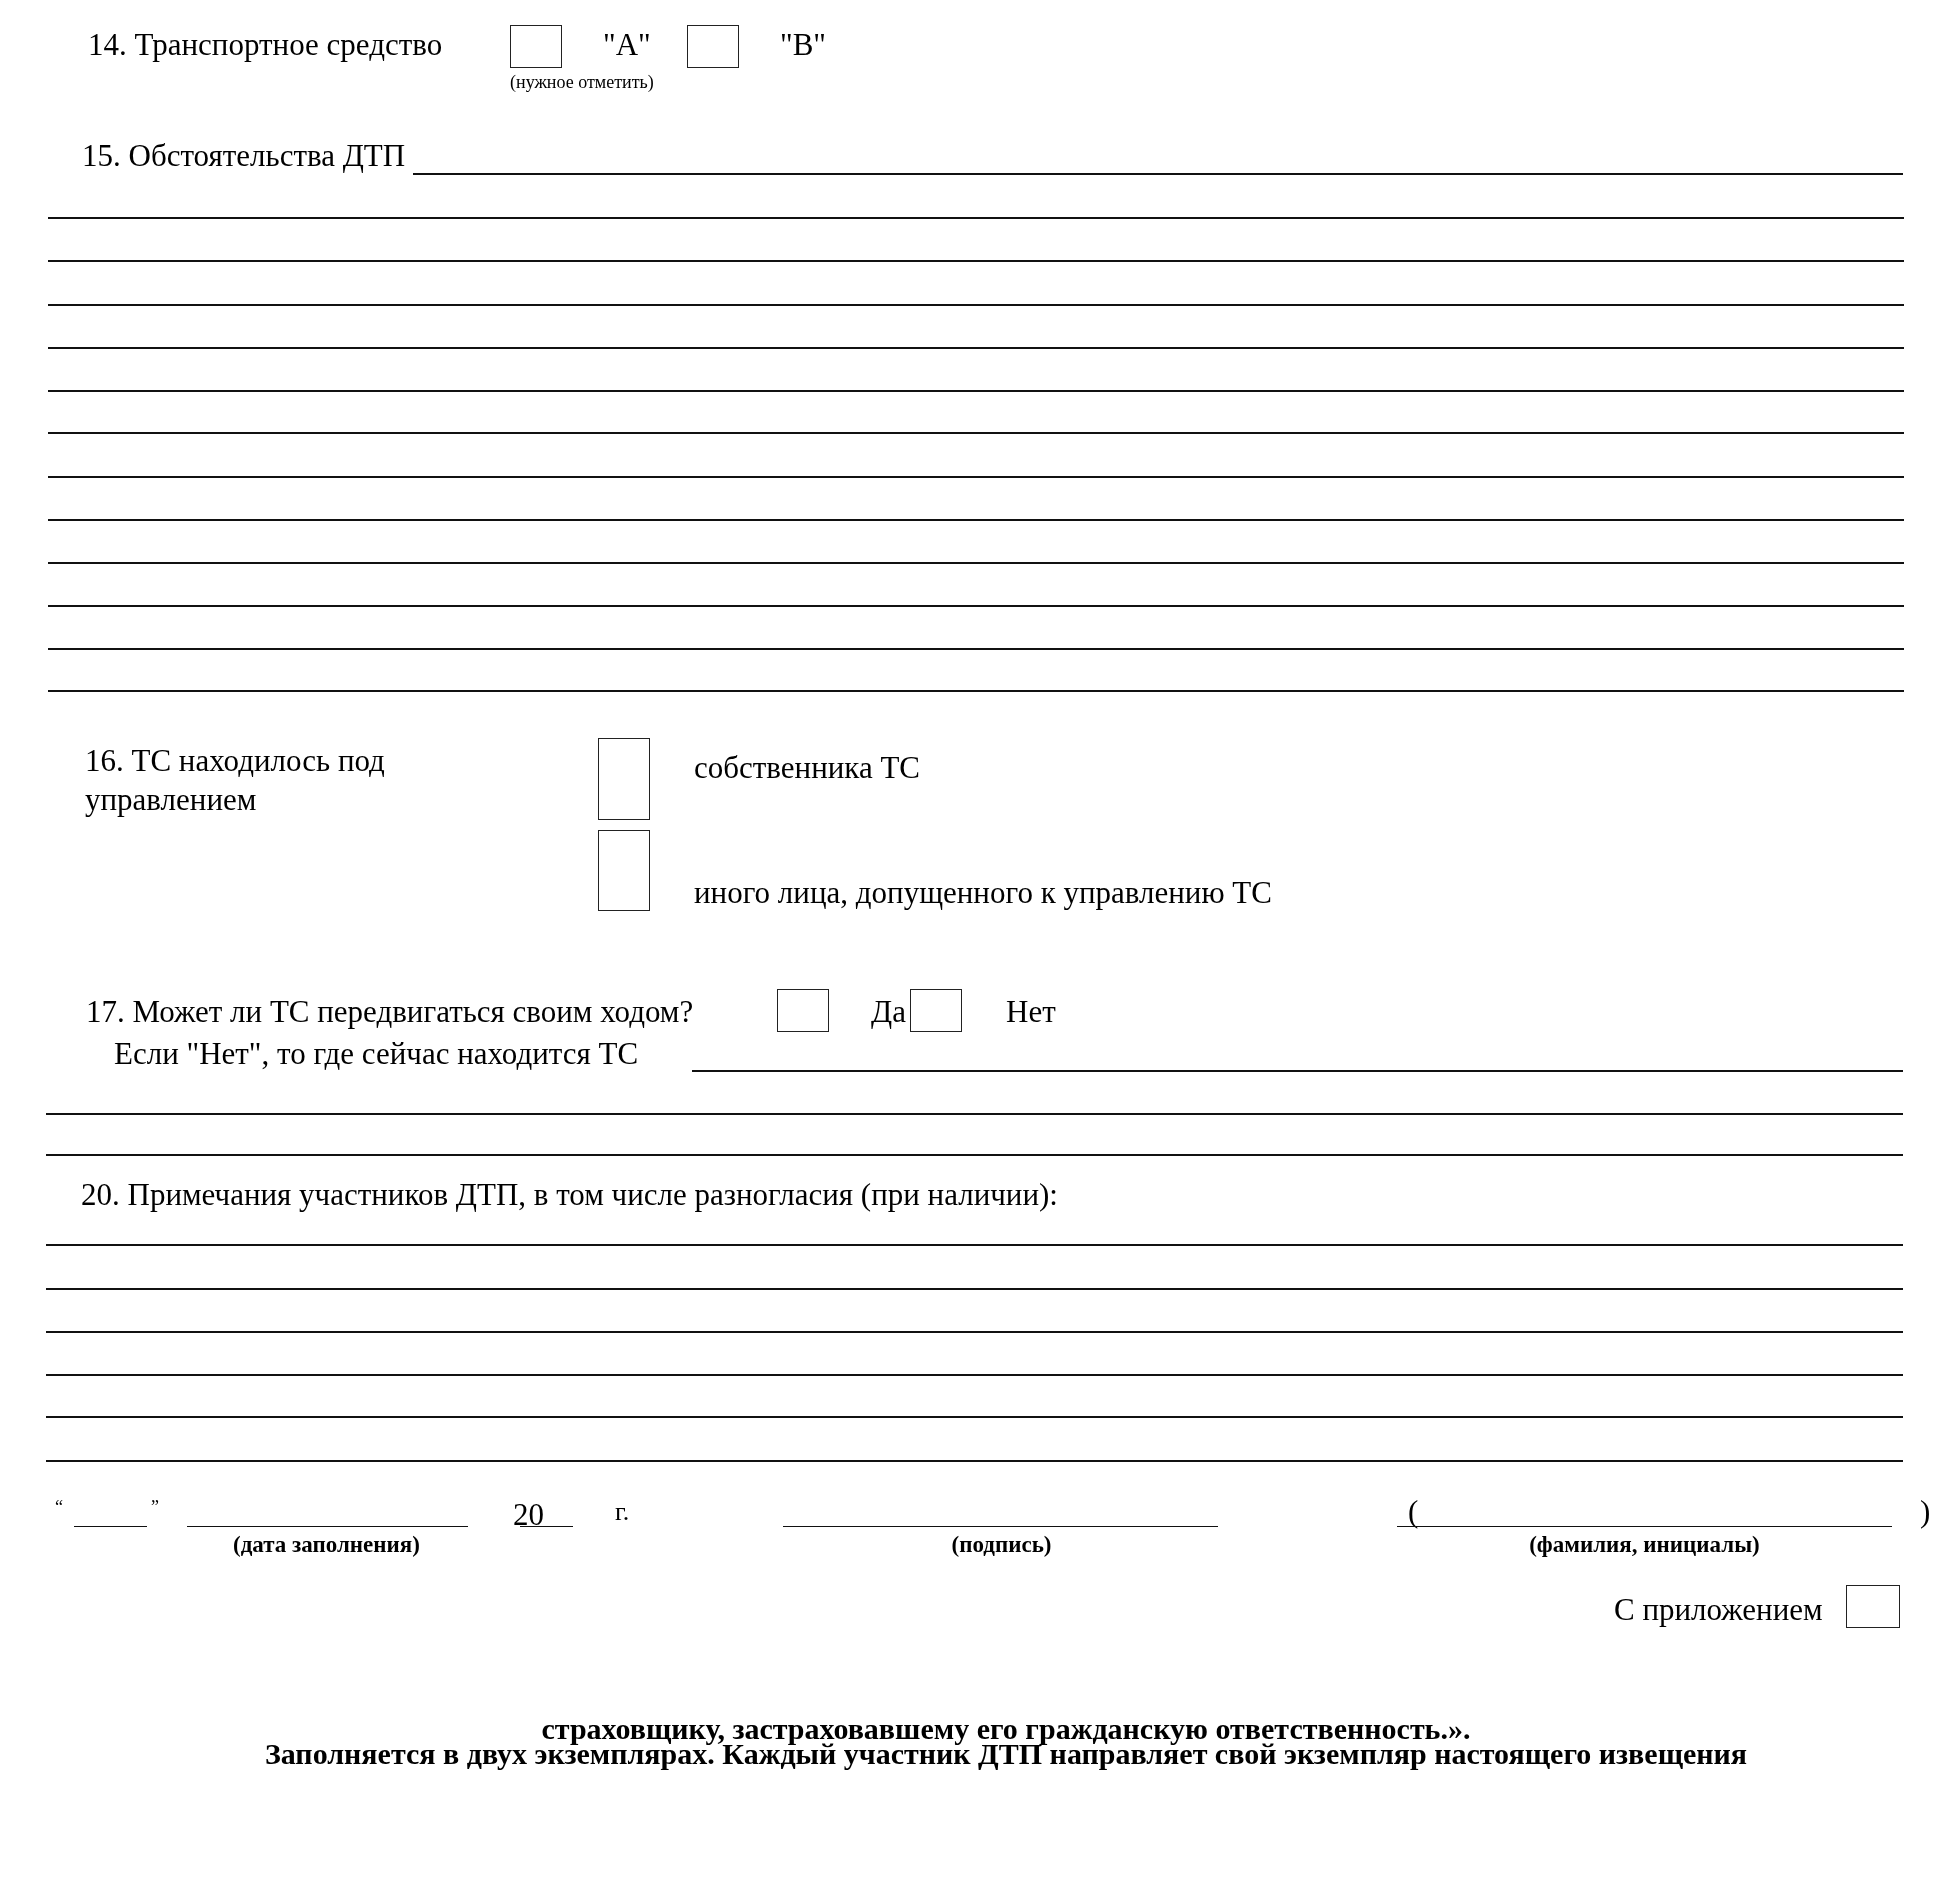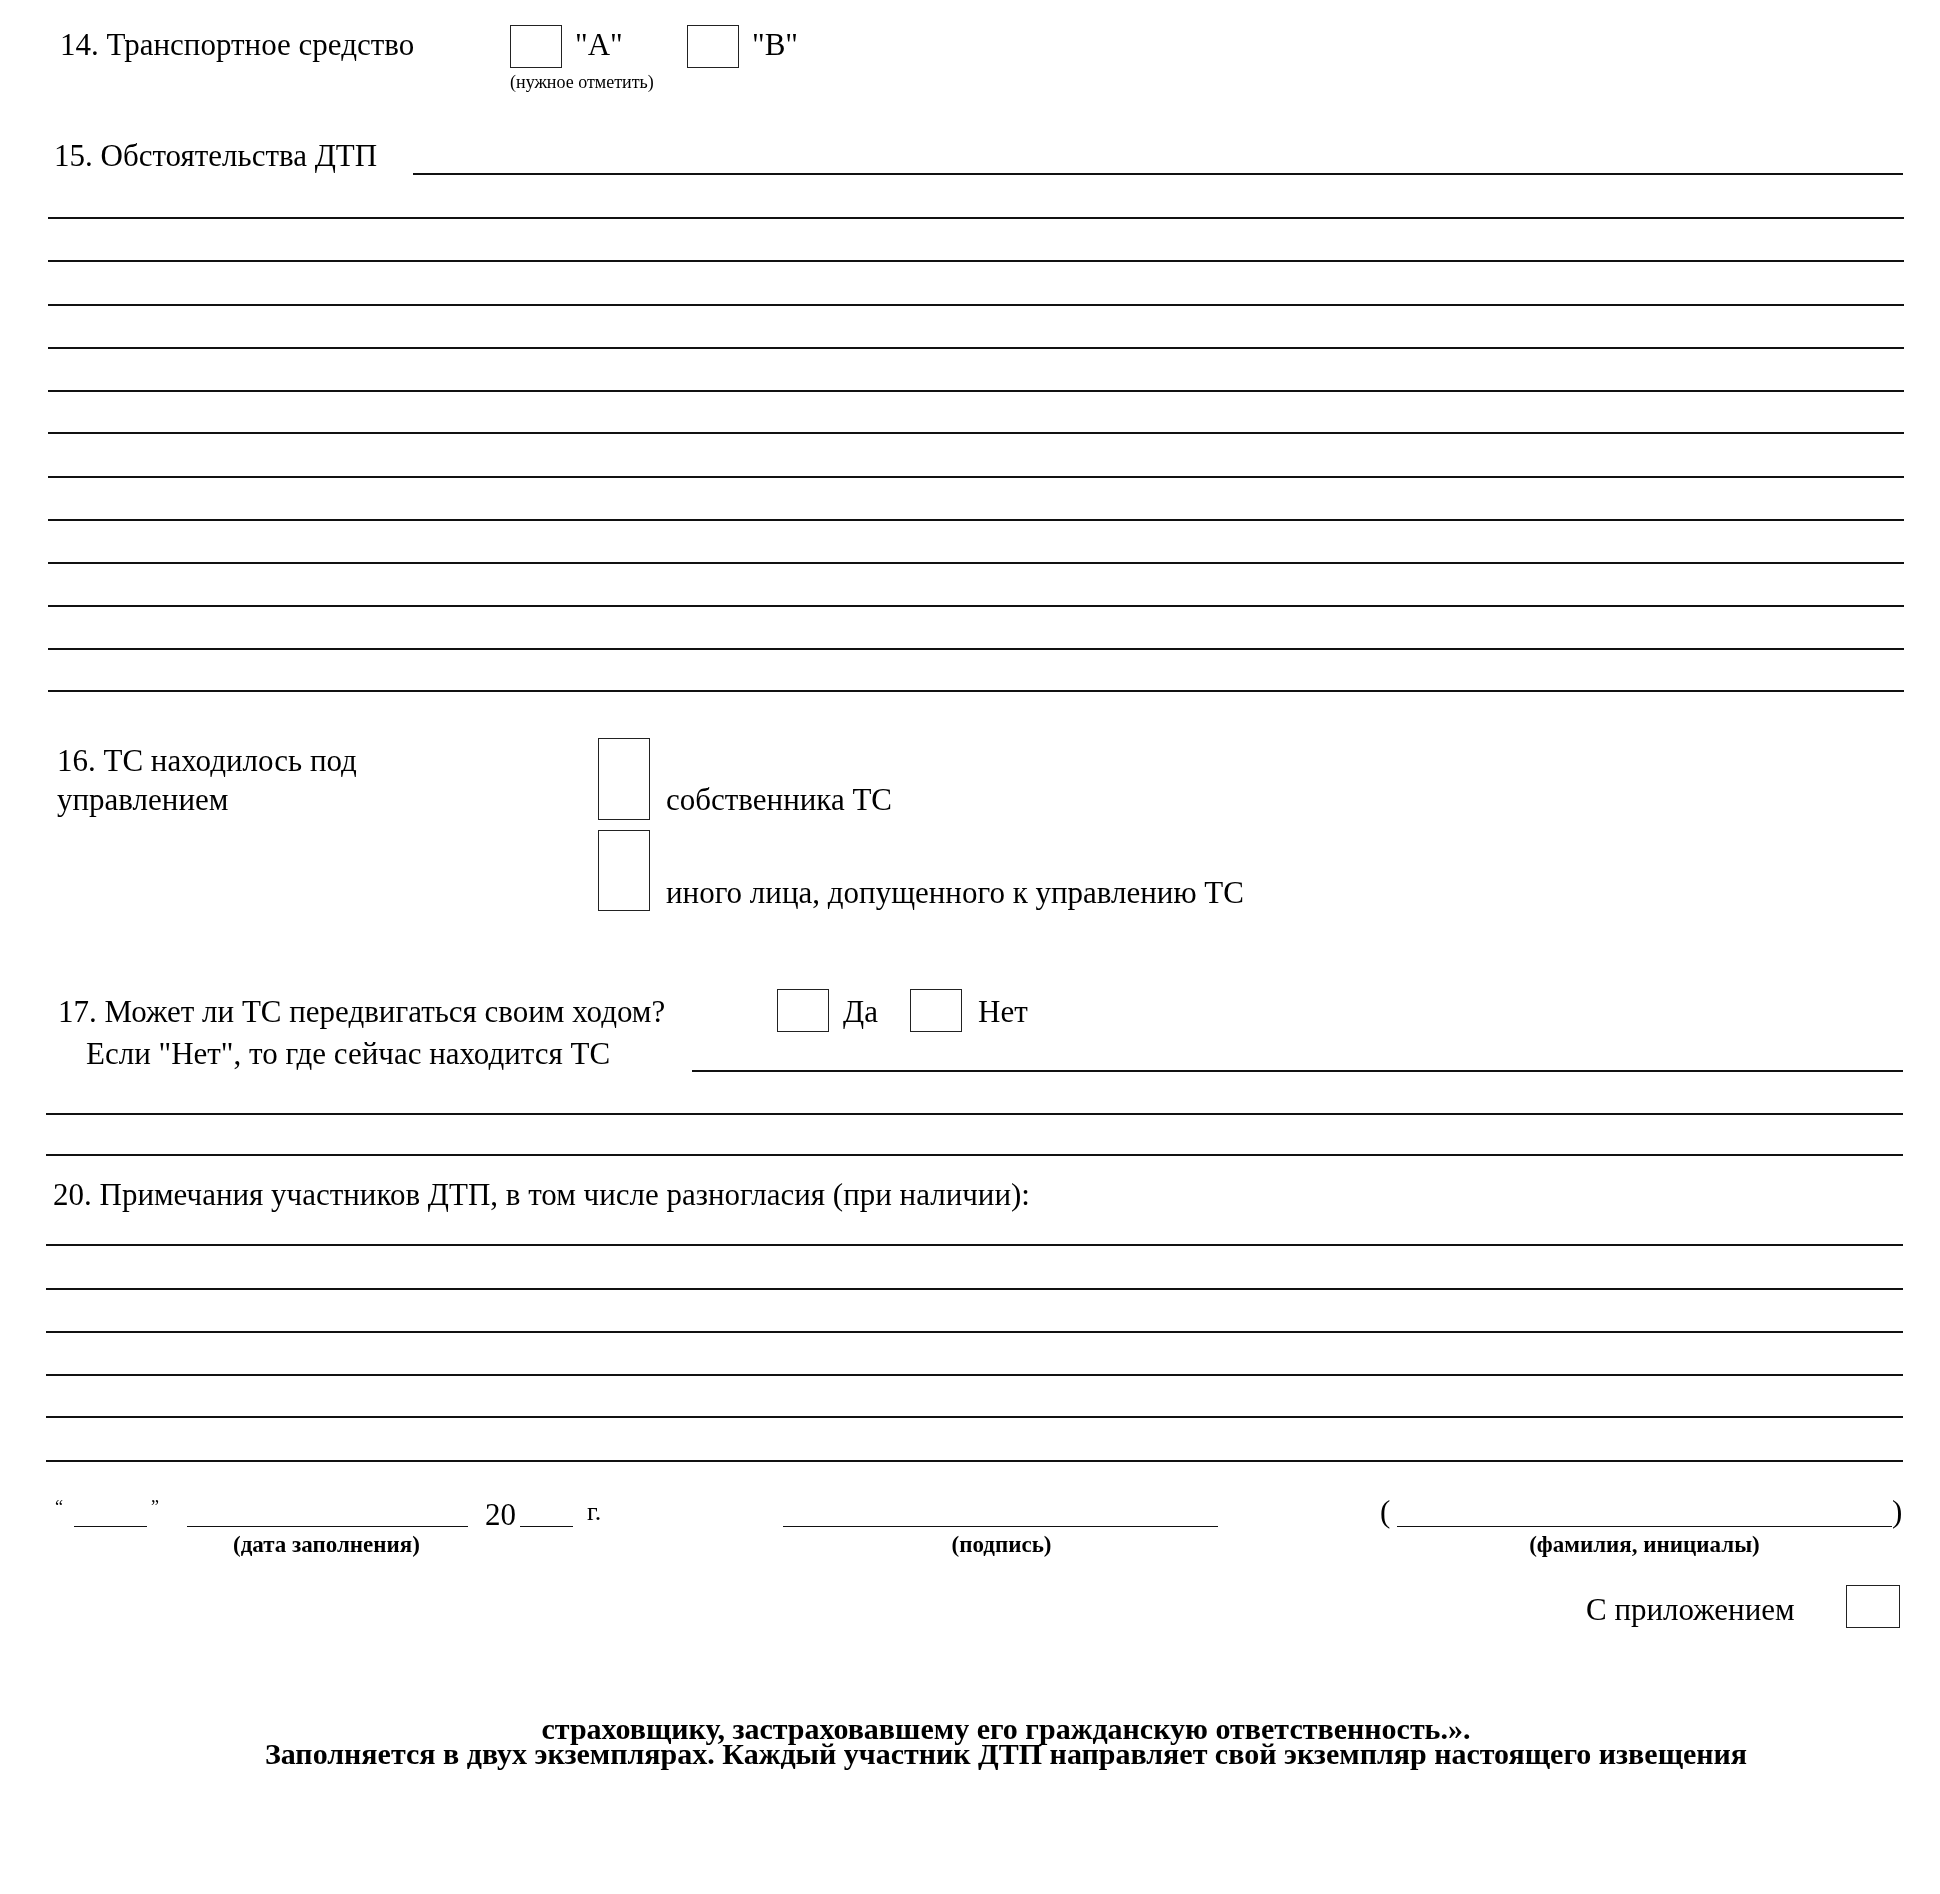--- a/index.html
+++ b/index.html
@@ -1,19 +1,19 @@
 <!DOCTYPE html>
 <html style="font-size:14px"><head>
 <meta charset="utf-8">
 <style>
   html, body { margin: 0; padding: 0; background: #ffffff; }
   body { width: 1940px; height: 1895px; position: relative; overflow: hidden;
          font-family: "Liberation Serif", "DejaVu Serif", serif; color: #000; }
   .abs { position: absolute; white-space: nowrap; }
-  .t { font-size: 31px; line-height: 1; }
+  .t { font-size: 31px; line-height: 1; margin-left: 28px; }
   .small { font-size: 18px; line-height: 1; }
   .hline { position: absolute; height: 0; border-top: 2.2px solid #111; }
   .box { position: absolute; border: 1.7px solid #222; box-sizing: border-box; background: #fff; }
   .note { position: absolute; left: 0; width: 1940px; text-align: center;
           font-weight: bold; font-size: 30px; line-height: 42px; margin-left: 36px; }
   .caption { position: absolute; font-size: 23px; text-align: center; white-space: nowrap; font-weight: bold; }
 </style>
 </head>
 <body>
 
@@ -40,21 +40,21 @@
   <div class="hline" style="left:48px; width:1856px; top:562px;"></div>
   <div class="hline" style="left:48px; width:1856px; top:605px;"></div>
   <div class="hline" style="left:48px; width:1856px; top:648px;"></div>
   <div class="hline" style="left:48px; width:1856px; top:690px;"></div>
 </div>
 
 <div>
   <span class="abs t" style="left:57px; top:745px;">16. ТС находилось под</span>
   <span class="abs t" style="left:57px; top:784px;">управлением</span>
   <div class="box" style="left:598px; top:738px; width:52px; height:82px;"></div>
-  <span class="abs t" style="left:666px; top:784px;">собственника ТС</span>
+  <span class="abs t" style="left:666px; top:752px;">собственника ТС</span>
   <div class="box" style="left:598px; top:830px; width:52px; height:81px;"></div>
   <span class="abs t" style="left:666px; top:877px;">иного лица, допущенного к управлению ТС</span>
 </div>
 
 <div>
   <span class="abs t" style="left:58px; top:996px;">17. Может ли ТС передвигаться своим ходом?</span>
   <div class="box" style="left:777px; top:989px; width:52px; height:43px;"></div>
   <span class="abs t" style="left:843px; top:996px;">Да</span>
   <div class="box" style="left:910px; top:989px; width:52px; height:43px;"></div>
   <span class="abs t" style="left:978px; top:996px;">Нет</span>

